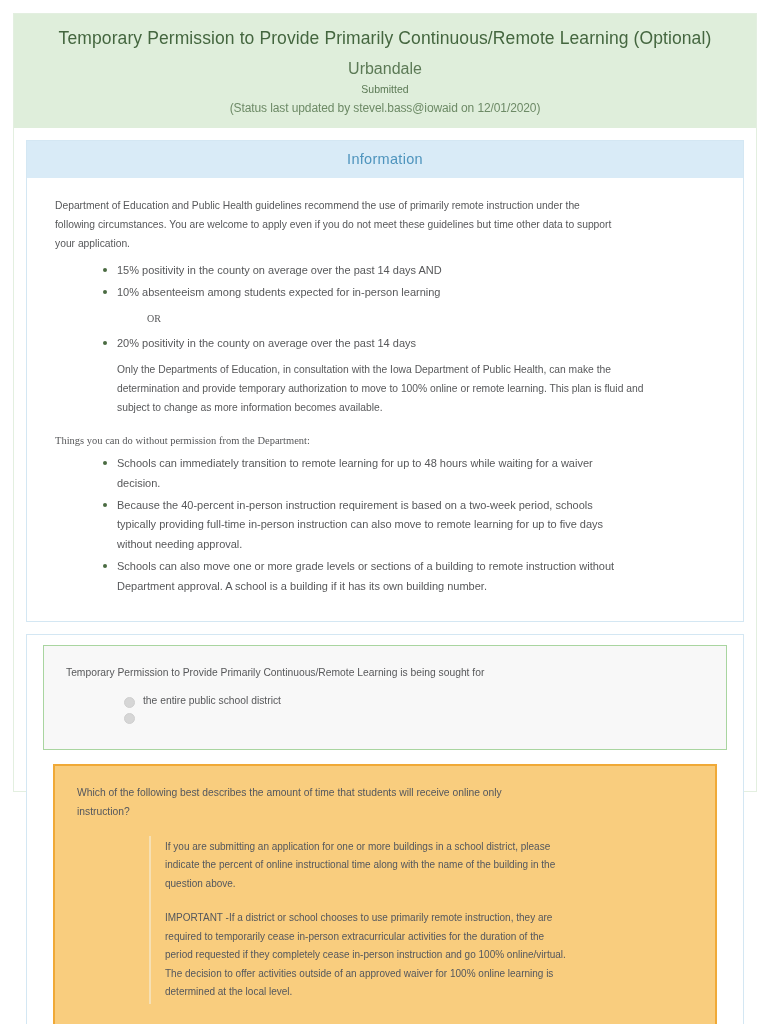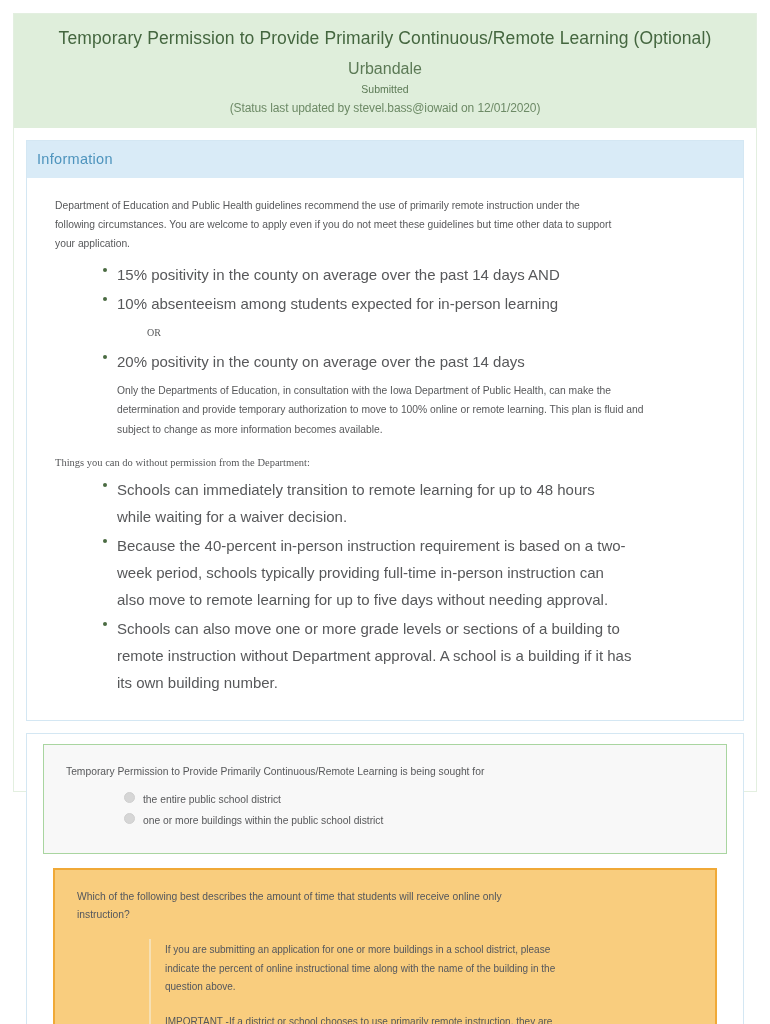--- a/index.html
+++ b/index.html
@@ -73,21 +73,21 @@
     min-height: 0;
   }
 
   
   .section-card {
     border: 1px solid #d4e7f3;
     background: #ffffff;
   }
   .section-head {
     background: #d9ebf7;
-    text-align: left;
+    text-align: center;
     padding: 9px 10px 10px 10px;
   }
   .section-head-title {
     font-size: 14.5px;
     color: #4e94bd;
     letter-spacing: 0.3px;
     font-weight: 400;
   }
   .section-body {
     padding: 18px 28px 22px 28px;
@@ -101,21 +101,21 @@
     margin: 0 0 6px 0;
     max-width: 560px;
   }
   ul.bullets {
     list-style: none;
     margin: 8px 0 0 0;
     padding: 0 0 0 48px;
   }
   ul.bullets li {
     position: relative;
-    font-size: 15px;
+    font-size: 11px;
     color: #57585a;
     line-height: 1.8;
     margin-bottom: 2px;
     padding-left: 14px;
     max-width: 530px;
   }
   ul.bullets li::before {
     content: "";
     position: absolute;
     left: 0;
@@ -158,21 +158,21 @@
     font-size: 10.3px;
     color: #57585a;
     margin: 0 0 12px 0;
     line-height: 1.7;
   }
 
   
   .radio-list { padding-left: 58px; }
   .radio-row {
     display: flex;
-    align-items: flex-start;
+    align-items: flex-end;
     gap: 8px;
     margin-bottom: 5px;
   }
   .radio-dot {
     width: 11px;
     height: 11px;
     border-radius: 50%;
     background: #d6d6d6;
     border: 1px solid #cfcfcf;
     flex: 0 0 auto;
@@ -263,21 +263,20 @@
 
           <div class="green-box">
             <p class="green-box-prompt">Temporary Permission to Provide Primarily Continuous/Remote Learning is being sought for</p>
             <div class="radio-list">
               <label class="radio-row">
                 <span class="radio-dot"></span>
                 <span class="radio-label">the entire public school district</span>
               </label>
               <label class="radio-row">
                 <span class="radio-dot"></span>
-                <span class="radio-label">one or more buildings within the public school district</span>
               </label>
             </div>
           </div>
 
           <div class="orange-panel">
             <p class="orange-question">Which of the following best describes the amount of time that students will receive online only instruction?</p>
 
             <div class="orange-quote">
               <p>If you are submitting an application for one or more buildings in a school district, please indicate the percent of online instructional time along with the name of the building in the question above.</p>
               <p>IMPORTANT -If a district or school chooses to use primarily remote instruction, they are required to temporarily cease in-person extracurricular activities for the duration of the period requested if they completely cease in-person instruction and go 100% online/virtual. The decision to offer activities outside of an approved waiver for 100% online learning is determined at the local level.</p>

